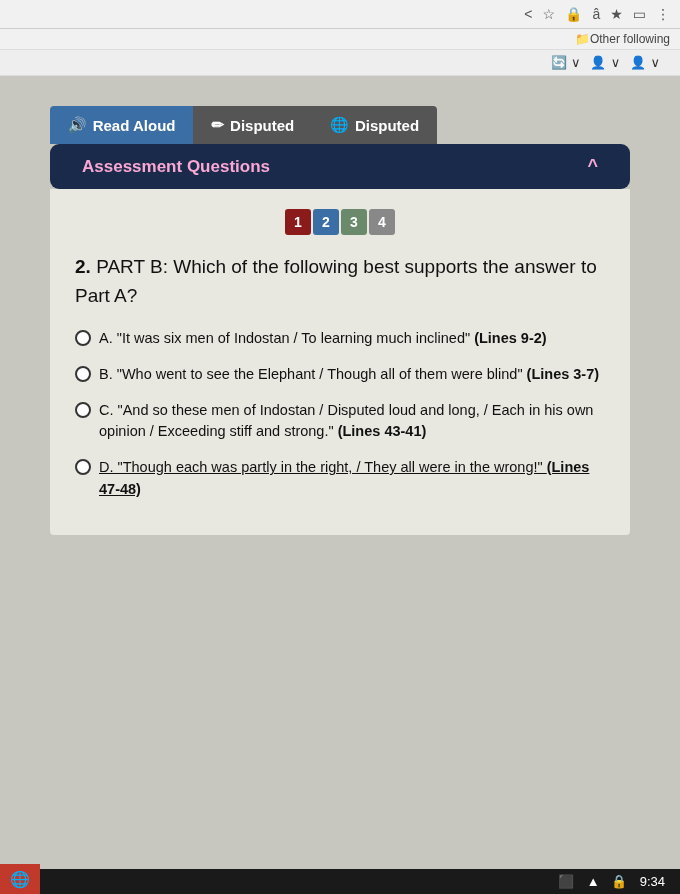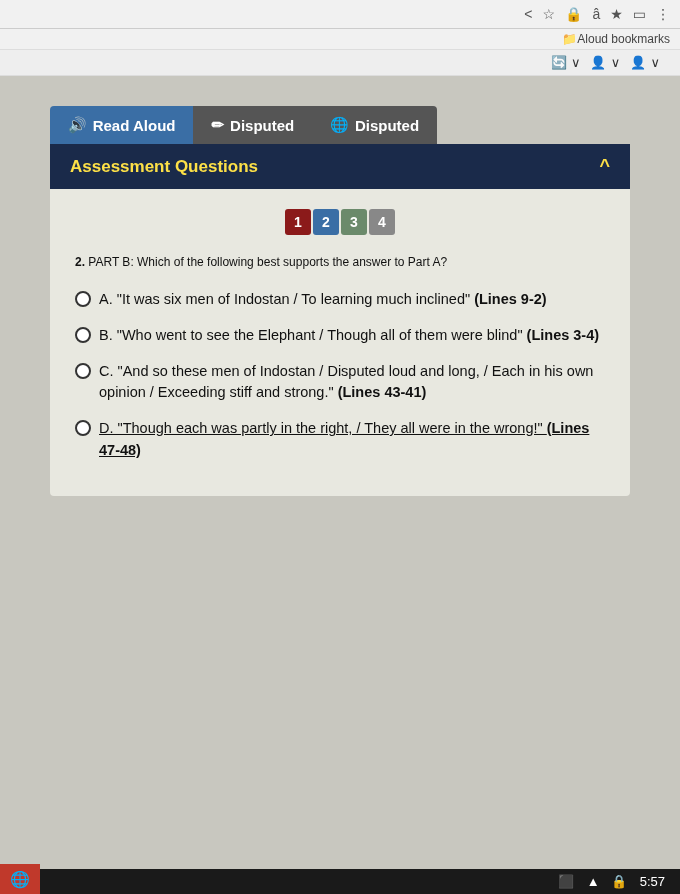--- a/index.html
+++ b/index.html
@@ -97,27 +97,28 @@
       background: #555;
     }
     .btn-translate {
       background: #555;
       border-radius: 0 4px 0 0;
     }
 
     
     .assessment-header {
       background: #1a2a4a;
-      color: #fde047;
-      padding: 12px 20px;
+      color: #f9a8d4;
+      padding: 12px 32px;
       display: flex;
       align-items: center;
       justify-content: space-between;
       font-size: 17px;
       font-weight: bold;
+      border-radius: 9px;
     }
 
     
     .question-area {
       background: #e8e8e0;
       padding: 20px 25px;
       border-radius: 0 0 4px 4px;
     }
 
     
@@ -139,21 +140,21 @@
       cursor: pointer;
       border-radius: 3px;
     }
     .page-num-1 { background: #8b1a1a; color: white; }
     .page-num-2 { background: #3a6ea5; color: white; }
     .page-num-3 { background: #6b8a6b; color: white; }
     .page-num-4 { background: #888; color: white; }
 
     
     .question-text {
-      font-size: 12px;
+      font-size: 19px;
       color: #111;
       margin-bottom: 18px;
       line-height: 1.5;
     }
     .question-num {
       font-weight: bold;
     }
 
     
     .answer-option {
@@ -225,21 +226,21 @@
     <span>🔒</span>
     <span>â</span>
     <span>★</span>
     <span>▭</span>
     <span>⋮</span>
   </div>
 </div>
 
 <div class="bookmarks-bar">
   <span>📁</span>
-  <span>Aloud bookmarks</span>
+  <span>Other following</span>
 </div>
 
 <div class="second-toolbar">
   <div class="toolbar-btn">
     <span>🔄</span>
     <span>∨</span>
   </div>
   <div class="toolbar-btn">
     <span>👤</span>
     <span>∨</span>
@@ -289,21 +290,21 @@
     <div class="answer-option">
       <div class="radio-circle"></div>
       <div class="answer-text">
         <span>A. "It was six men of Indostan / To learning much inclined" </span><span class="bold-text">(Lines 9-2)</span>
       </div>
     </div>
 
     <div class="answer-option">
       <div class="radio-circle"></div>
       <div class="answer-text">
-        <span>B. "Who went to see the Elephant / Though all of them were blind" </span><span class="bold-text">(Lines 3-4)</span>
+        <span>B. "Who went to see the Elephant / Though all of them were blind" </span><span class="bold-text">(Lines 3-7)</span>
       </div>
     </div>
 
     <div class="answer-option">
       <div class="radio-circle"></div>
       <div class="answer-text">
         <span>C. "And so these men of Indostan / Disputed loud and long, / Each in his own opinion / Exceeding stiff and strong." </span><span class="bold-text">(Lines 43-41)</span>
       </div>
     </div>
 
@@ -314,18 +315,18 @@
       </div>
     </div>
 
   </div>
 </div>
 
 <div class="status-bar">
   <span>⬛</span>
   <span>▲</span>
   <span>🔒</span>
-  <span>5:57</span>
+  <span>9:34</span>
 </div>
 
 <div class="globe-icon">
   <span>🌐</span>
 </div>
 
 </body></html>

